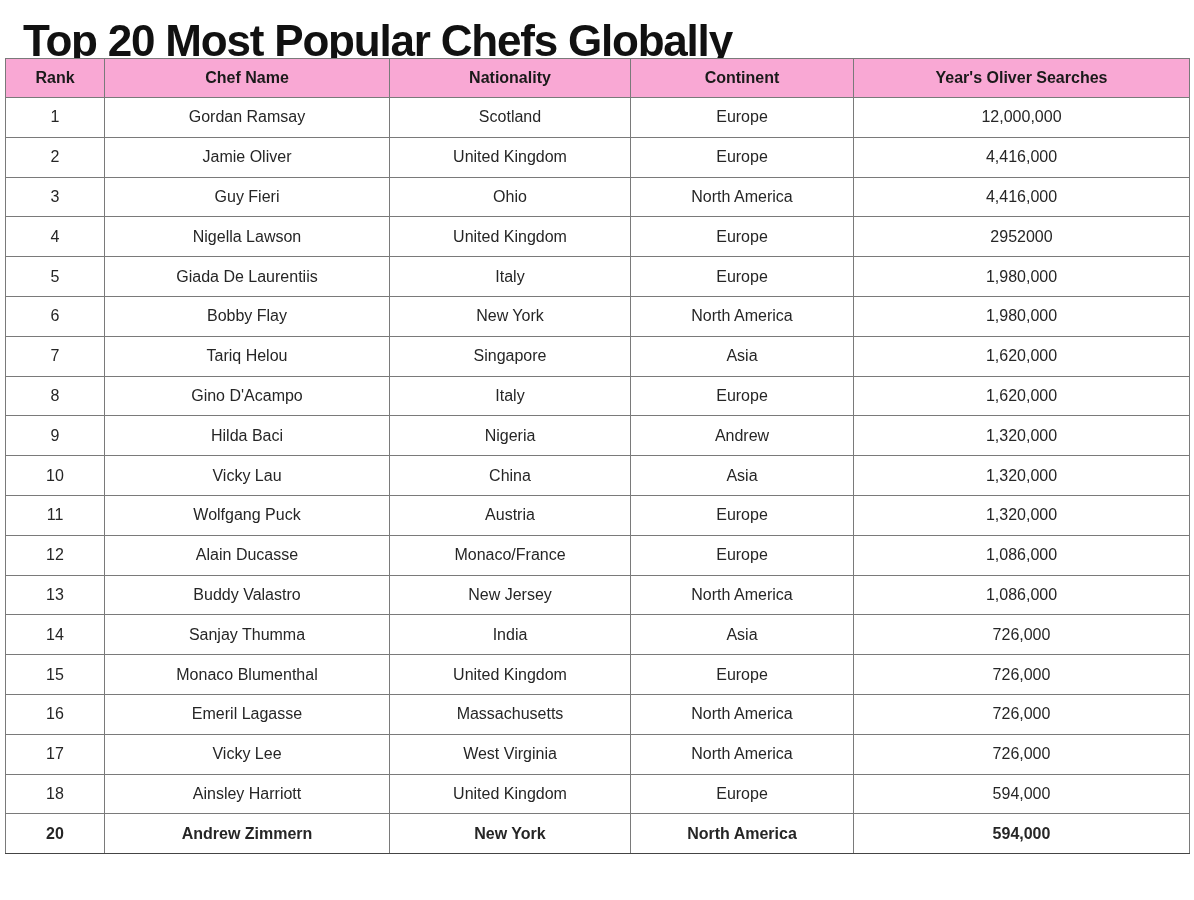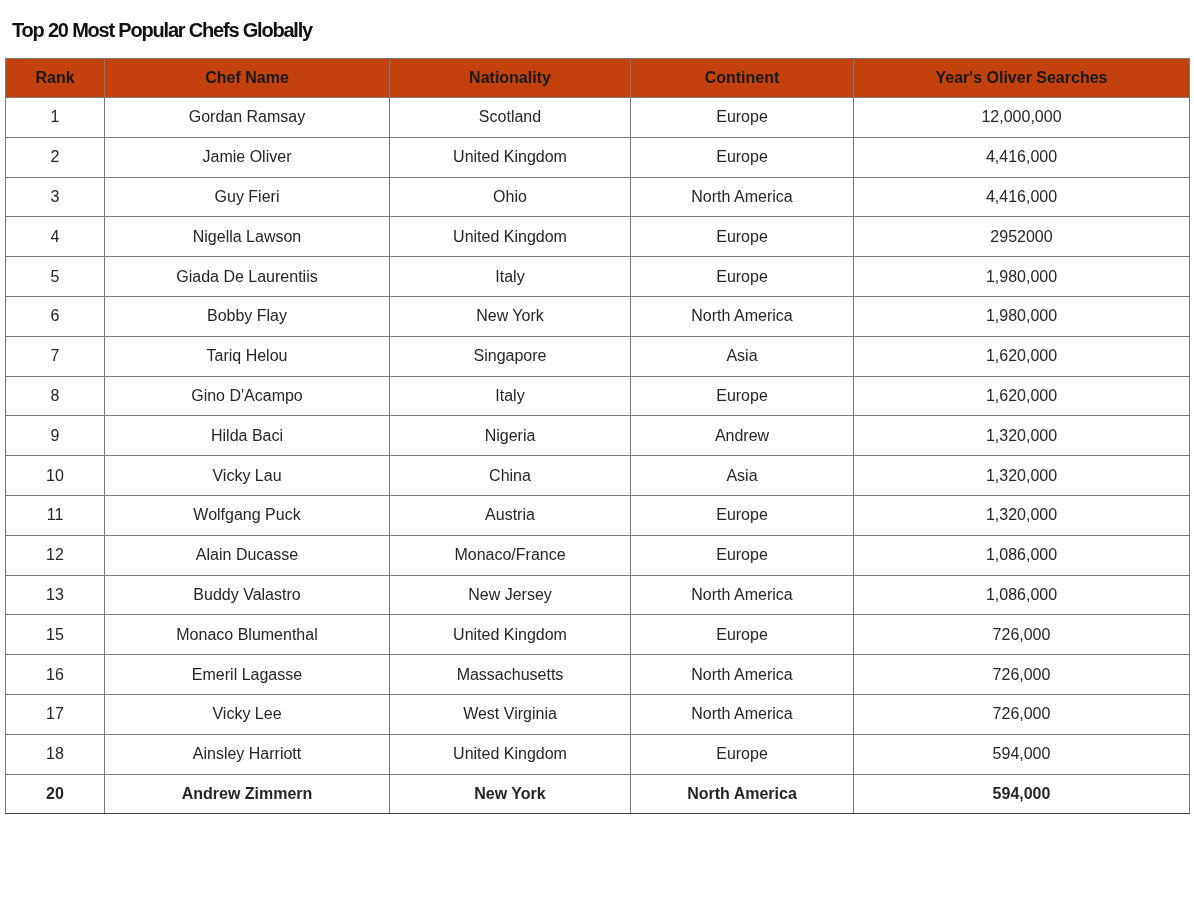--- a/index.html
+++ b/index.html
@@ -12,22 +12,22 @@
       height: 900px;
       position: relative;
       overflow: hidden;
       font-family: "Liberation Sans", "DejaVu Sans", sans-serif;
       color: #222222;
     }
     .page-title {
       position: absolute;
       left: 6px;
       top: 4px;
-      margin: 6px;
-      font-size: 20px;
+      margin: 17px;
+      font-size: 44px;
       font-weight: bold;
       letter-spacing: -1.2px;
       color: #111111;
       line-height: 40px;
     }
     .chef-table {
       position: absolute;
       left: 5px;
       top: 58px;
       width: 1184px;
@@ -37,21 +37,21 @@
     }
     .chef-table th,
     .chef-table td {
       border: 1px solid #7a7a7a;
       text-align: center;
       vertical-align: middle;
       padding: 0 4px;
       white-space: nowrap;
     }
     .chef-table th {
-      background: #c2410c;
+      background: #f9a8d4;
       font-weight: bold;
       color: #1a1a1a;
       height: 38px;
     }
     .chef-table td {
       height: 38.8px;
       color: #262626;
     }
     .chef-table tbody tr:last-child td {
       border-bottom: 1.5px solid #444444;
@@ -167,20 +167,27 @@
         <td>1,086,000</td>
       </tr>
       <tr>
         <td>13</td>
         <td>Buddy Valastro</td>
         <td>New Jersey</td>
         <td>North America</td>
         <td>1,086,000</td>
       </tr>
       <tr>
+        <td>14</td>
+        <td>Sanjay Thumma</td>
+        <td>India</td>
+        <td>Asia</td>
+        <td>726,000</td>
+      </tr>
+      <tr>
         <td>15</td>
         <td>Monaco Blumenthal</td>
         <td>United Kingdom</td>
         <td>Europe</td>
         <td>726,000</td>
       </tr>
       <tr>
         <td>16</td>
         <td>Emeril Lagasse</td>
         <td>Massachusetts</td>

